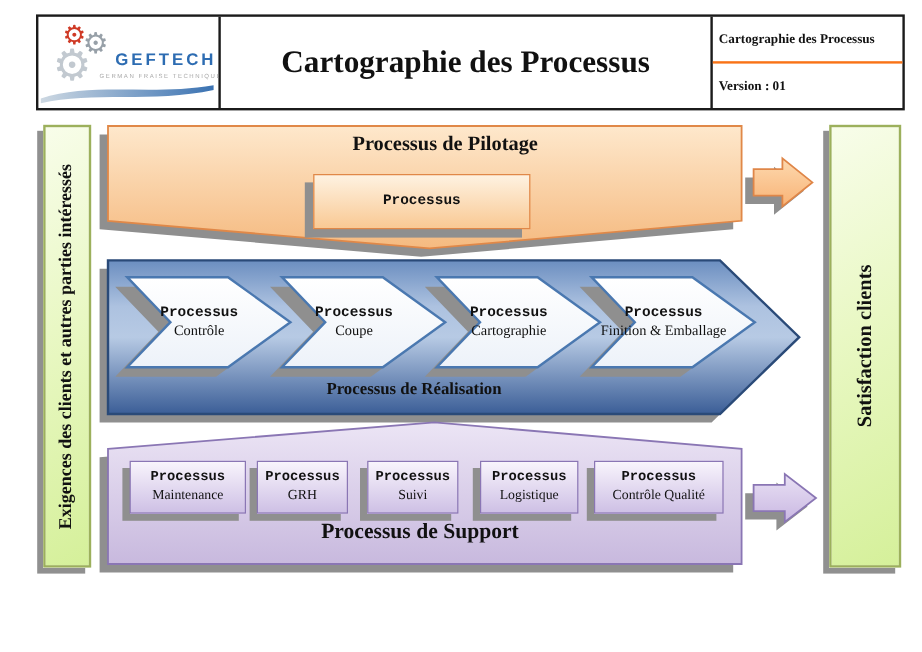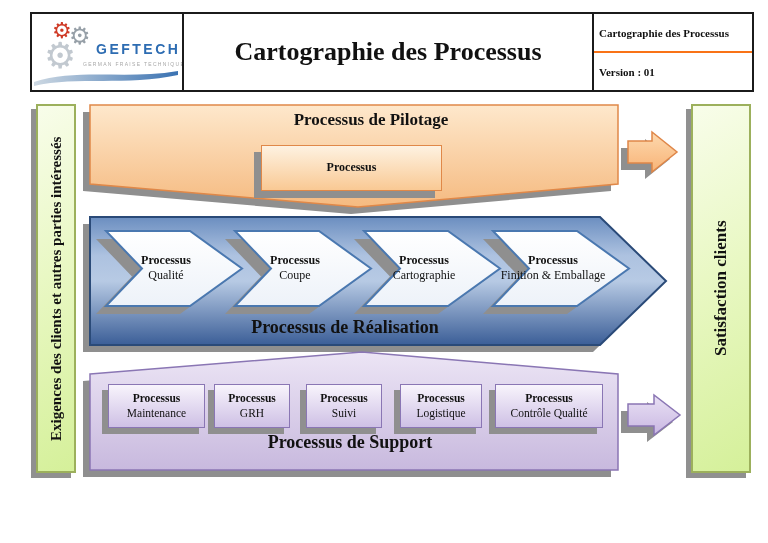--- a/index.html
+++ b/index.html
@@ -38,21 +38,21 @@
            writing-mode:vertical-rl; transform:rotate(180deg); font-weight:bold; white-space:nowrap; }
   .side-bar-left  .vtext { font-size:15px; }
   .side-bar-right .vtext { font-size:17px; }
 
   
   .diagram-svg { position:absolute; left:0; top:0; }
 
   
   .sec-title { position:absolute; text-align:center; font-weight:bold; }
   .pilotage-title    { left:90px; width:528px; top:110px; font-size:17px;margin-left:17px; }
-  .realisation-title { left:90px; width:510px; top:317px; font-size:18px; }
+  .realisation-title { left:90px; width:510px; top:317px; font-size:14px; }
   .support-title     { left:90px; width:520px; top:432px; font-size:18px; }
 
   .pil-box { position:absolute; left:261px; top:145px; width:181px; height:46px;
              box-sizing:border-box; border:1.5px solid #e08848;
              background:linear-gradient(#fef2e1 0%, #f9c994 100%);
              box-shadow:-7px 7px 0 #8f8f8f;
              display:flex; flex-direction:column; align-items:center; justify-content:center;
              font-size:12px; line-height:1.3; text-align:center; }
 
   .chev-label { position:absolute; top:233px; height:70px; width:112px;
@@ -65,21 +65,21 @@
              background:linear-gradient(#f8f4fc 0%, #cec0e5 100%);
              box-shadow:-6px 6px 0 #8f8f8f;
              display:flex; flex-direction:column; align-items:center; justify-content:center;
              font-size:11.5px; line-height:1.3; text-align:center; }
   .sup-1 { left:108px; width:97px; }
   .sup-2 { left:214px; width:76px; }
   .sup-3 { left:306px; width:76px; }
   .sup-4 { left:400px; width:82px; }
   .sup-5 { left:495px; width:108px; }
 
-  .b { font-weight:bold; }
+  .b { font-weight:bold;font-family:Liberation Mono, monospace; }
 </style>
 </head>
 <body>
 
 <div class="canvas">
 
   <div class="header">
     <div class="logo-cell">
       <span class="gear gear-big">⚙</span>
       <span class="gear gear-red">⚙</span>
@@ -168,21 +168,21 @@
   </div>
 
   <div class="sec-title pilotage-title">Processus de Pilotage</div>
 
   <div class="pil-box">
     <span class="b">Processus</span>
   </div>
 
   <div class="chev-label chev-1">
     <span class="b">Processus</span>
-    <span>Qualité</span>
+    <span>Contrôle</span>
   </div>
   <div class="chev-label chev-2">
     <span class="b">Processus</span>
     <span>Coupe</span>
   </div>
   <div class="chev-label chev-3">
     <span class="b">Processus</span>
     <span>Cartographie</span>
   </div>
   <div class="chev-label chev-4">

